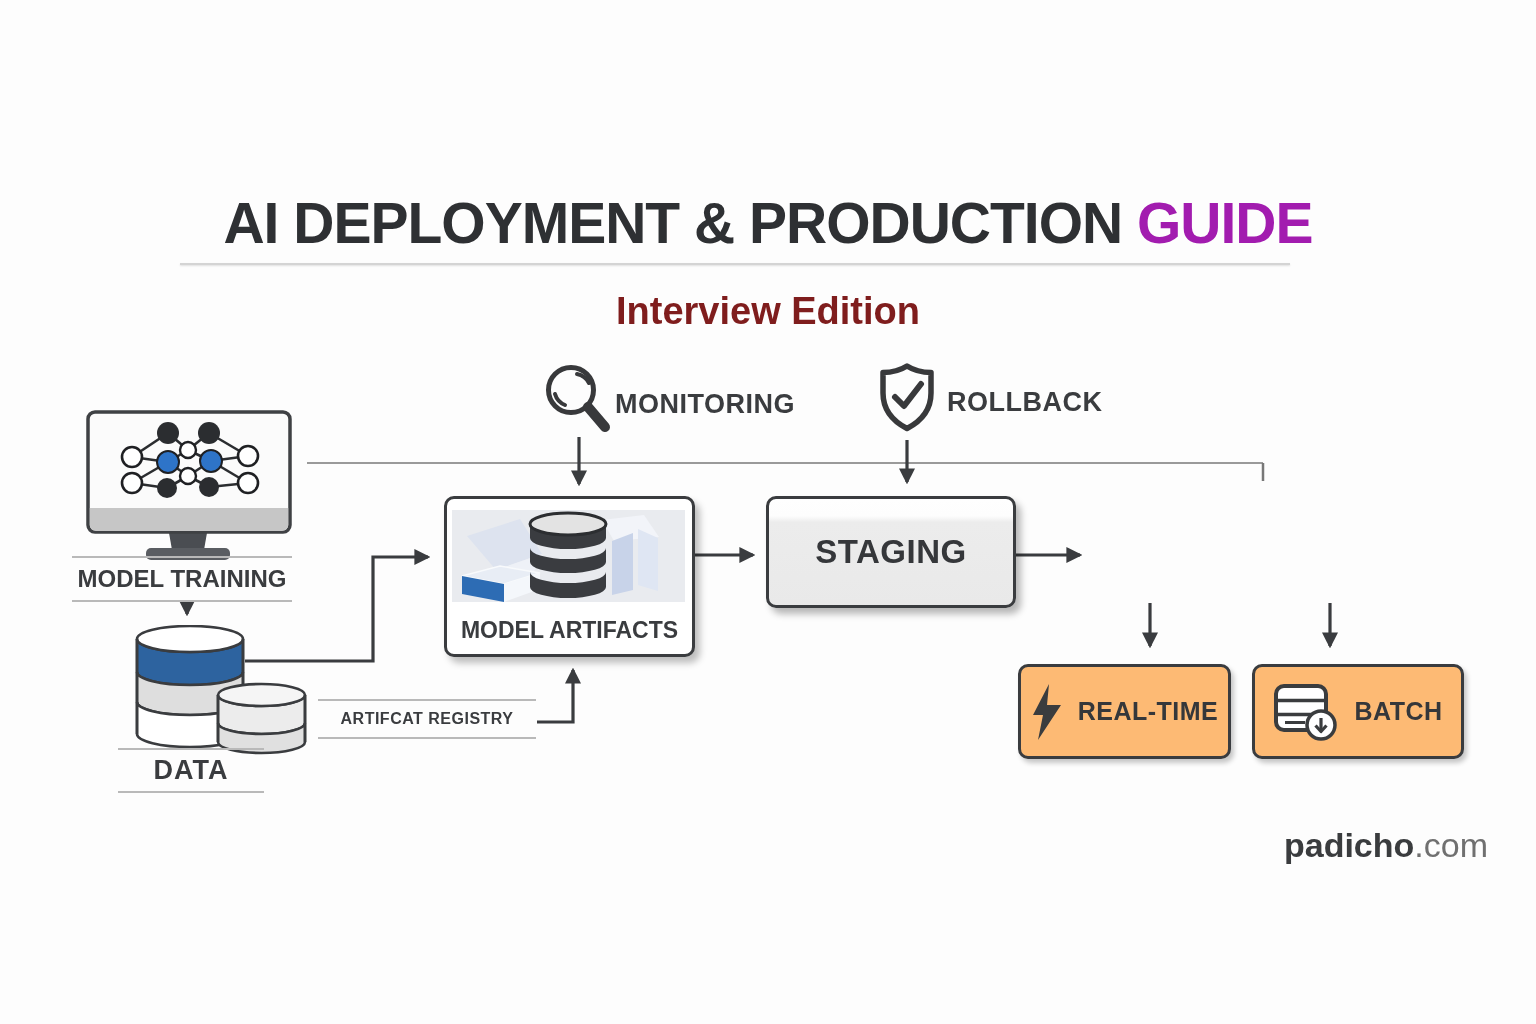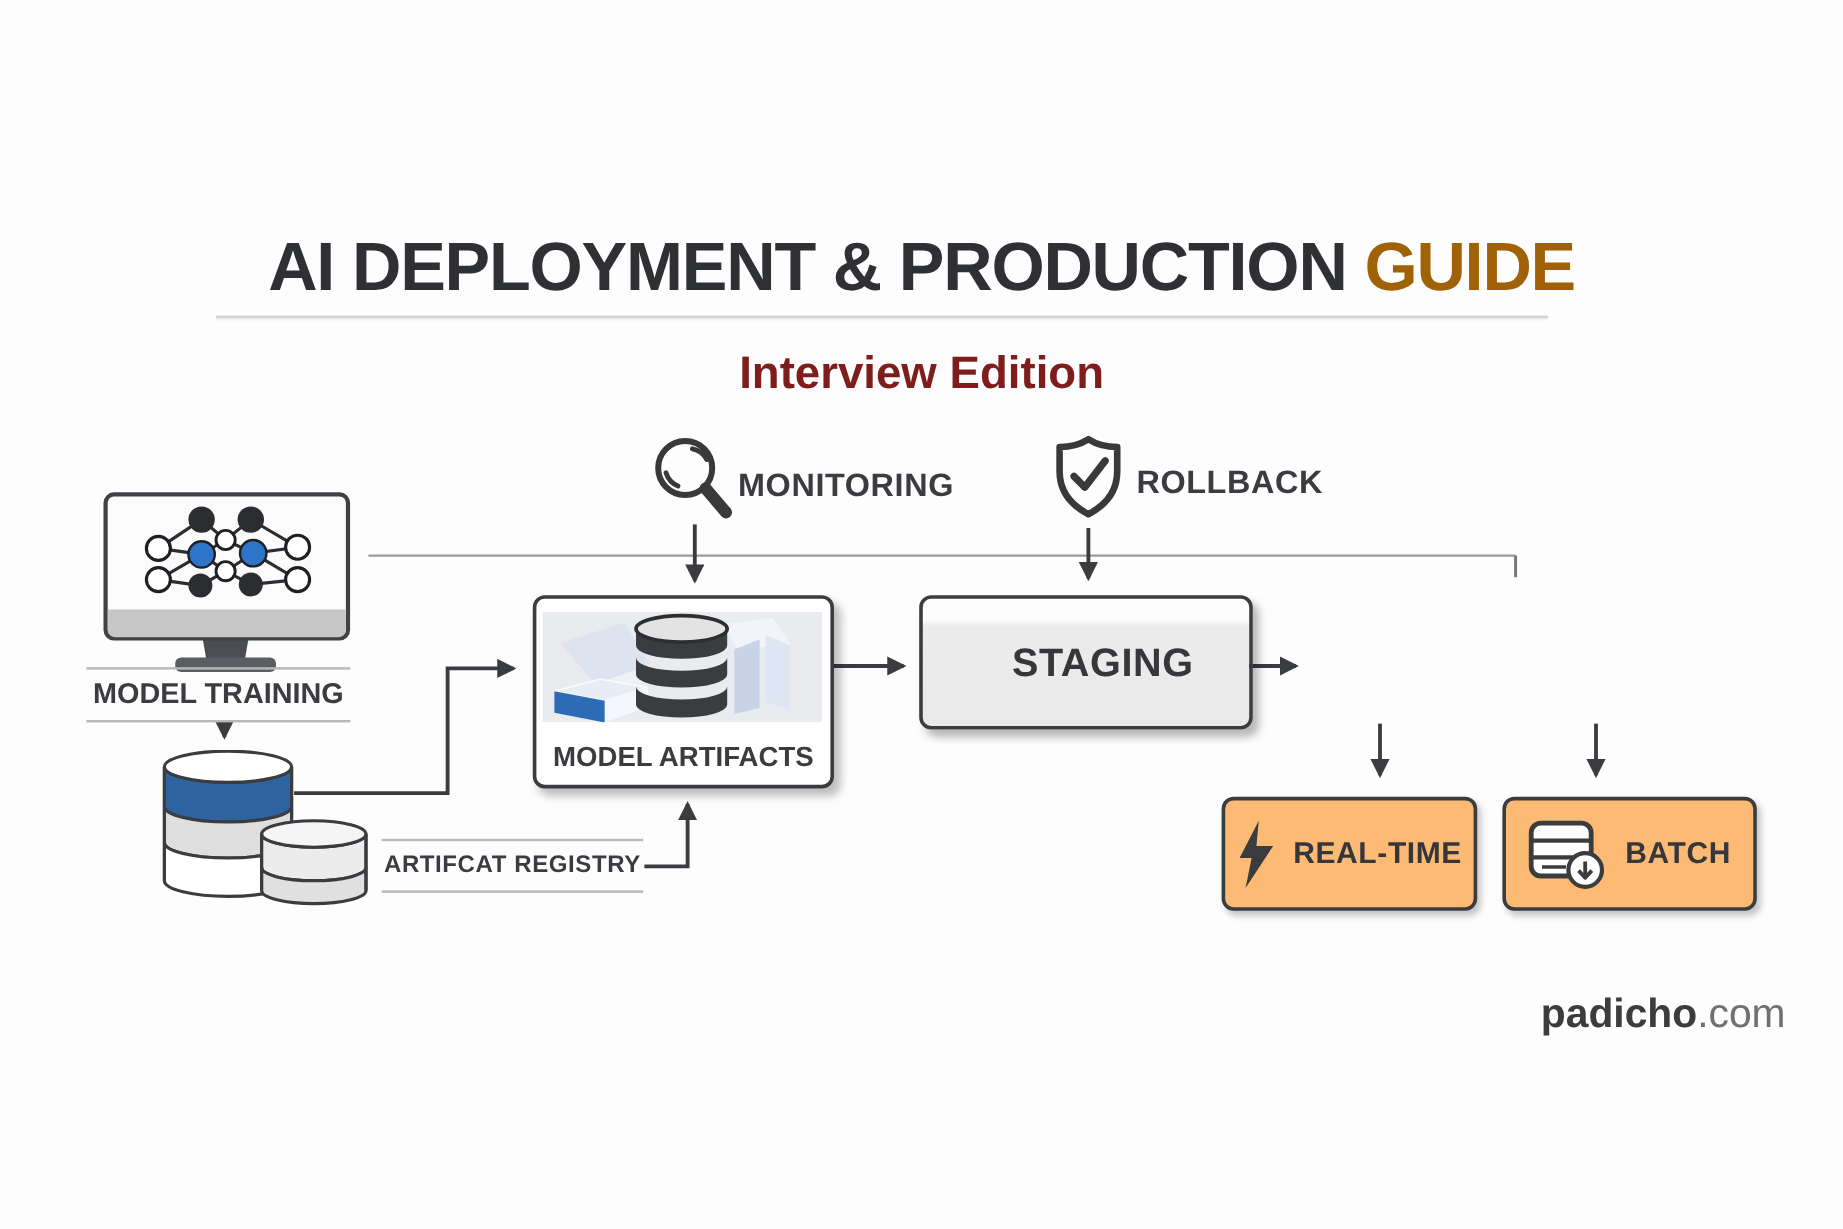--- a/index.html
+++ b/index.html
@@ -5,46 +5,46 @@
   html,body{margin:0;padding:0;background:#ffffff;}
   .stage{
     position:relative;width:1536px;height:1024px;overflow:hidden;
     background:#fdfdfd;font-family:"Liberation Sans",sans-serif;color:#35373a;
   }
   
   .title{
     position:absolute;left:0;top:190px;width:100%;text-align:center;
     font-size:57px;font-weight:700;letter-spacing:-1px;color:#2e3033;white-space:nowrap;
   }
-  .title .accent{color:#a16207;}
+  .title .accent{color:#a21caf;}
   .title-divider{
     position:absolute;left:180px;top:263px;width:1110px;height:2px;
     background:#d4d4d4;box-shadow:0 1px 2px rgba(0,0,0,.12);
   }
   .subtitle{
     position:absolute;left:0;top:290px;width:100%;text-align:center;
     font-size:38px;font-weight:700;color:#7f1d1d;letter-spacing:0;
   }
   
   .band{
     position:absolute;text-align:center;font-weight:700;color:#3a3c3f;
     border-top:2px solid #b9b9b9;border-bottom:2px solid #b9b9b9;
   }
   .band-model-training{left:72px;top:556px;width:220px;font-size:24px;padding:7px 0;}
   .band-data{left:118px;top:748px;width:146px;font-size:27px;padding:5px 0;letter-spacing:1px;}
-  .band-artifact-registry{left:318px;top:699px;width:218px;font-size:20px;padding:9px 0;letter-spacing:.5px;}
+  .band-artifact-registry{left:318px;top:699px;width:218px;font-size:16px;padding:9px 0;letter-spacing:.5px;}
   
   .float-label{position:absolute;font-weight:700;font-size:27px;color:#3a3c3f;letter-spacing:.5px;}
   
   .proc-box{
     position:absolute;display:flex;align-items:center;justify-content:center;
     border:3px solid #3a3c3f;border-radius:10px;
     background:linear-gradient(180deg,#fefefe 0%,#fdfdfd 16%,#ececec 22%,#e9e9e9 100%);
     box-shadow:5px 6px 7px rgba(0,0,0,.28);
-    font-weight:700;color:#35373a;letter-spacing:.5px;padding-left:28px;
+    font-weight:700;color:#35373a;letter-spacing:.5px;
   }
   .box-staging{left:766px;top:496px;width:244px;height:106px;font-size:33px;}
   .box-production{left:1098px;top:494px;width:290px;height:106px;font-size:33px;}
   
   .box-model-artifacts{
     position:absolute;left:444px;top:496px;width:245px;height:155px;
     border:3px solid #3a3c3f;border-radius:10px;background:#fff;
     box-shadow:5px 6px 7px rgba(0,0,0,.25);
   }
   .ma-art{position:absolute;left:5px;top:11px;width:233px;height:92px;}
@@ -156,20 +156,21 @@
     </g>
 
     <g stroke="#3a3c3f" stroke-width="2.6">
       <path d="M93,70 a43.5,11 0 0,0 87,0 v28 a43.5,11 0 0,1 -87,0 z" fill="#ececec"></path>
       <path d="M93,98 a43.5,11 0 0,0 87,0 v19 a43.5,11 0 0,1 -87,0 z" fill="#e0e0e0"></path>
       <ellipse cx="136.5" cy="70" rx="43.5" ry="11" fill="#f5f5f5"></ellipse>
       <path d="M93,70 v47" fill="none"></path>
       <path d="M180,70 v47" fill="none"></path>
     </g>
   </svg>
+  <div class="band band-data">DATA</div>
 
   <div class="band band-artifact-registry">ARTIFCAT REGISTRY</div>
 
   <svg class="abs" style="left:544px;top:362px" width="70" height="74" viewBox="0 0 70 74">
     <circle cx="27" cy="28" r="22.5" fill="#fdfdfd" stroke="#38393b" stroke-width="5"></circle>
     <path d="M33,12 a17,17 0 0,1 12,9" fill="none" stroke="#38393b" stroke-width="4" stroke-linecap="round"></path>
     <path d="M21,43 a17,17 0 0,1 -10,-11" fill="none" stroke="#38393b" stroke-width="4" stroke-linecap="round"></path>
     <line x1="44" y1="45" x2="61" y2="65" stroke="#38393b" stroke-width="10" stroke-linecap="round"></line>
   </svg>
   <div class="float-label" style="left:615px;top:389px">MONITORING</div>

